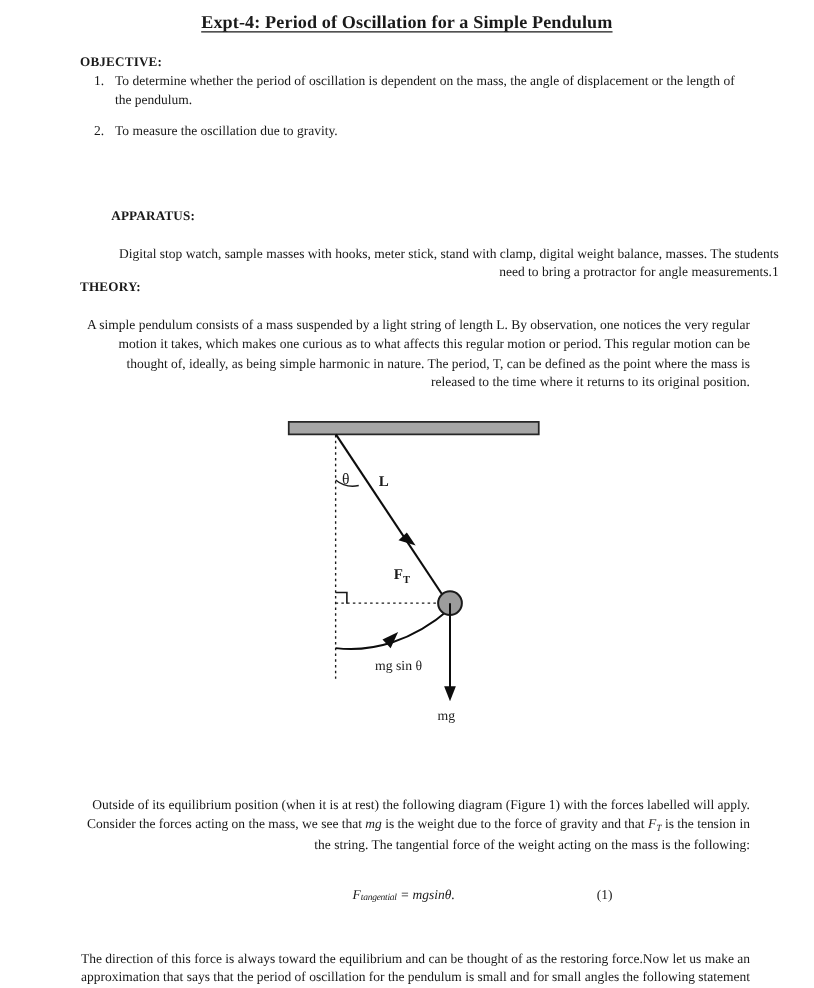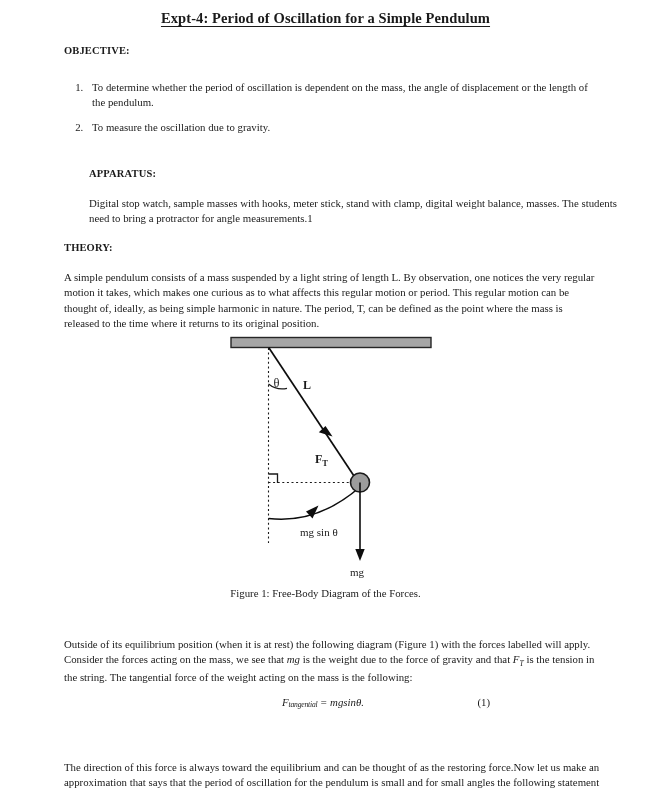--- a/index.html
+++ b/index.html
@@ -33,21 +33,21 @@
     line-height: 1.2;
   }
   .section-head {
     font-size: 10.5px;
     font-weight: bold;
     letter-spacing: 0.15px;
   }
   .body-text {
     font-size: 10.8px;
     line-height: 1.42;
-    text-align: left;
+    text-align: right;
   }
   .abs { position: absolute; }
 
   ol.objectives {
     margin: 0;
     padding-left: 22px;
     font-size: 10.8px;
     line-height: 1.42;
   }
   ol.objectives li {
@@ -86,32 +86,32 @@
 </style>
 </head>
 <body>
 
 <div class="page">
 
   <h1 class="doc-title">Expt-4: Period of Oscillation for a Simple Pendulum</h1>
 
   <div class="abs" style="left:64px; top:35px; width:530px;">
     <div class="section-head">OBJECTIVE:</div>
-    <ol class="objectives" style="margin-top:24px;">
+    <ol class="objectives" style="margin-top:2px;">
       <li>To determine whether the period of oscillation is dependent on the mass, the angle of displacement or the length of the pendulum.</li>
       <li>To measure the oscillation due to gravity.</li>
     </ol>
   </div>
 
   <div class="abs" style="left:64px; top:158px; width:534px;margin-left:25px;">
     <div class="section-head">APPARATUS:</div>
     <div class="body-text" style="margin-top:17px;">Digital stop watch, sample masses with hooks, meter stick, stand with clamp, digital weight balance, masses. The students need to bring a protractor for angle measurements.1</div>
   </div>
 
-  <div class="abs" style="left:64px; top:232px; width:536px;font-family:Liberation Serif, serif;">
+  <div class="abs" style="left:64px; top:215px; width:536px;font-family:Liberation Serif, serif;">
     <div class="section-head">THEORY:</div>
     <div class="body-text" style="margin-top:17px;">A simple pendulum consists of a mass suspended by a light string of length L. By observation, one notices the very regular motion it takes, which makes one curious as to what affects this regular motion or period. This regular motion can be thought of, ideally, as being simple harmonic in nature. The period, T, can be defined as the point where the mass is released to the time where it returns to its original position.</div>
   </div>
 
   <div class="abs" style="left:0px; top:322px; width:651px;">
     <svg width="651" height="255" viewBox="0 0 651 255">
 
       <rect x="231" y="5.5" width="200" height="10" fill="#a6a6a6" stroke="#262626" stroke-width="1.4"></rect>
 
       <line x1="268.5" y1="16" x2="268.5" y2="211" stroke="#1a1a1a" stroke-width="1.1" stroke-dasharray="2,2.6"></line>
@@ -134,28 +134,27 @@
 
       <line x1="360" y1="150.5" x2="360" y2="222" stroke="#0d0d0d" stroke-width="1.6"></line>
       <polygon points="360,229 355.3,217 364.7,217" fill="#0d0d0d"></polygon>
 
       <text x="273.5" y="55" font-family="Liberation Serif, serif" font-size="12.5" fill="#1a1a1a">θ</text>
       <text x="303" y="57" font-family="Liberation Serif, serif" font-size="12" font-weight="bold" fill="#1a1a1a">L</text>
       <text x="315" y="131" font-family="Liberation Serif, serif" font-size="12" font-weight="bold" fill="#1a1a1a"><tspan>F</tspan><tspan dy="3" font-size="8.5">T</tspan></text>
       <text x="300" y="204" font-family="Liberation Serif, serif" font-size="11" fill="#1a1a1a">mg sin θ</text>
       <text x="350" y="244" font-family="Liberation Serif, serif" font-size="11" fill="#1a1a1a">mg</text>
     </svg>
-    <div class="fig-caption">Figure 1: Free-Body Diagram of the Forces.</div>
   </div>
 
   <div class="abs body-text" style="left:64px; top:627px; width:536px;font-family:Liberation Serif, serif;">
     <span>Outside of its equilibrium position (when it is at rest) the following diagram (Figure 1) with the forces labelled will apply. Consider the forces acting on the mass, we see that </span><span class="it">mg</span><span> is the weight due to the force of gravity and that </span><span class="it"><span>F</span><sub style="font-size:7.6px">T</sub></span><span> is the tension in the string. The tangential force of the weight acting on the mass is the following:</span>
   </div>
 
-  <div class="abs eq-line" style="left:0px; top:669px; width:541px;">
+  <div class="abs eq-line" style="left:0px; top:683px; width:541px;">
     <span class="eq-body"><span>F</span><span class="sub">tangential</span><span> = mgsinθ.</span></span>
     <span class="eq-num">(1)</span>
   </div>
 
   <div class="abs body-text" style="left:64px; top:714px; width:536px;margin-top:36px;">
     <span>The direction of this force is always toward the equilibrium and can be thought of as the restoring force.Now let us make an approximation that says that the period of oscillation for the pendulum is small and for small angles the following statement is true: </span><span class="it">sinθ ≈ θ.</span>
   </div>
 
 </div>
 

